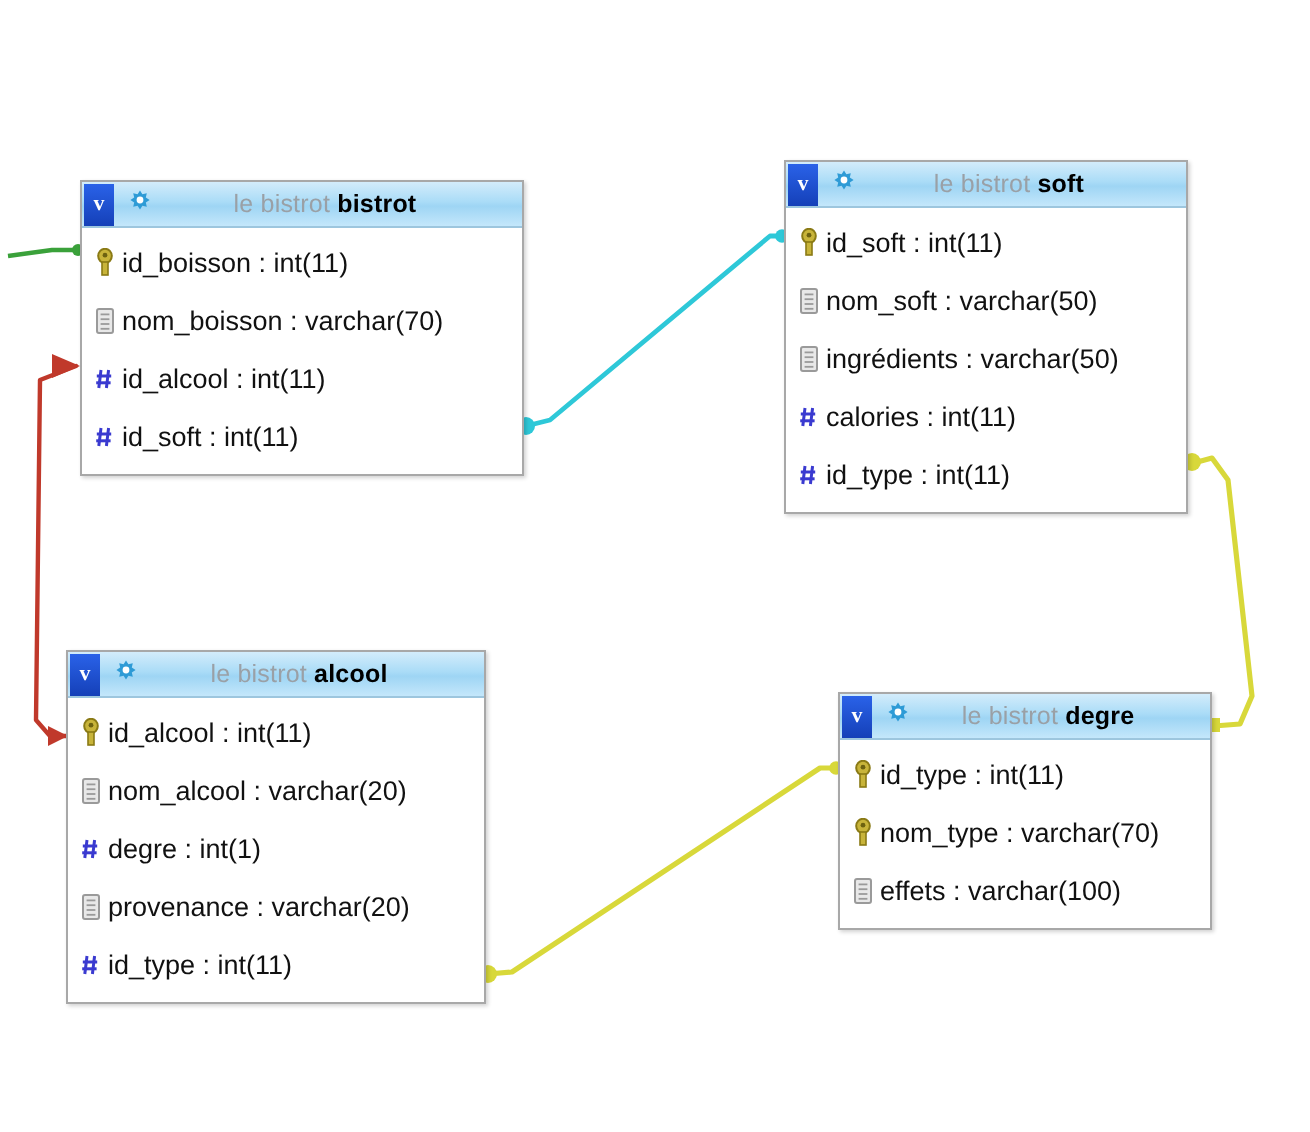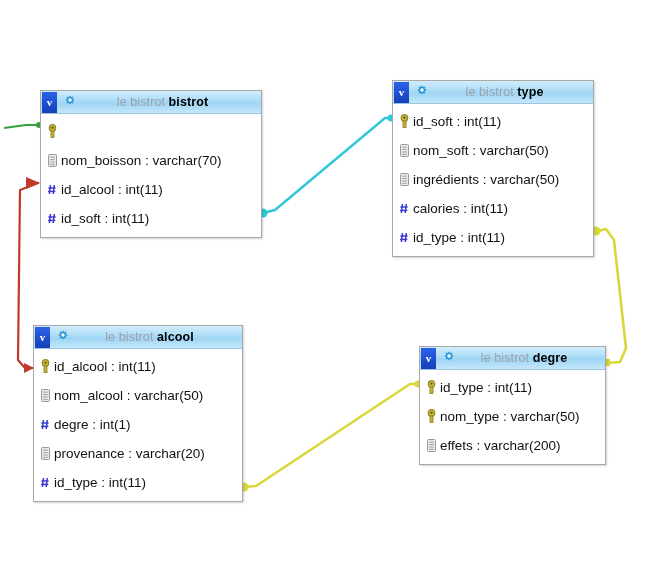--- a/index.html
+++ b/index.html
@@ -131,20 +131,21 @@
         <span class="tname">bistrot</span>
       </div>
     </div>
     <div class="field-list">
       <div class="field-row">
         <svg class="field-icon" viewBox="0 0 13 15">
           <ellipse cx="6.5" cy="4" rx="3.4" ry="3.6" fill="#c8b43a" stroke="#8a7a15" stroke-width="1"></ellipse>
           <circle cx="6.5" cy="3.6" r="1.2" fill="#6d6210"></circle>
           <rect x="5" y="7" width="3" height="6.5" fill="#c8b43a" stroke="#8a7a15" stroke-width="0.8"></rect>
         </svg>
+        <span class="field-text">id_boisson : int(11)</span>
       </div>
       <div class="field-row">
         <svg class="field-icon" viewBox="0 0 13 15">
           <rect x="2.5" y="1.5" width="8" height="12" rx="1" fill="#e8e8e8" stroke="#9a9a9a" stroke-width="1"></rect>
           <line x1="4.3" y1="4.2" x2="8.7" y2="4.2" stroke="#9a9a9a" stroke-width="0.9"></line>
           <line x1="4.3" y1="6.6" x2="8.7" y2="6.6" stroke="#9a9a9a" stroke-width="0.9"></line>
           <line x1="4.3" y1="9" x2="8.7" y2="9" stroke="#9a9a9a" stroke-width="0.9"></line>
           <line x1="4.3" y1="11.4" x2="8.7" y2="11.4" stroke="#9a9a9a" stroke-width="0.9"></line>
         </svg>
         <span class="field-text">nom_boisson : varchar(70)</span>
@@ -176,21 +177,21 @@
 
   <div class="table-box" style="left:392px;top:80px;width:202px;">
     <div class="tbl-header">
       <div class="v-badge">v</div>
       <svg class="gear-icon" viewBox="0 0 16 16">
         <path fill="#2e9bd6" d="M8 1.2l1.2 1.9 2.2-.5-.5 2.2 1.9 1.2-1.9 1.2.5 2.2-2.2-.5L8 10.8 6.8 8.9l-2.2.5.5-2.2L3.2 6l1.9-1.2-.5-2.2 2.2.5z"></path>
         <circle cx="8" cy="6" r="1.7" fill="#ffffff"></circle>
       </svg>
       <div class="tbl-title">
         <span class="schema">le bistrot</span>
-        <span class="tname">type</span>
+        <span class="tname">soft</span>
       </div>
     </div>
     <div class="field-list">
       <div class="field-row">
         <svg class="field-icon" viewBox="0 0 13 15">
           <ellipse cx="6.5" cy="4" rx="3.4" ry="3.6" fill="#c8b43a" stroke="#8a7a15" stroke-width="1"></ellipse>
           <circle cx="6.5" cy="3.6" r="1.2" fill="#6d6210"></circle>
           <rect x="5" y="7" width="3" height="6.5" fill="#c8b43a" stroke="#8a7a15" stroke-width="0.8"></rect>
         </svg>
         <span class="field-text">id_soft : int(11)</span>
@@ -262,21 +263,21 @@
         <span class="field-text">id_alcool : int(11)</span>
       </div>
       <div class="field-row">
         <svg class="field-icon" viewBox="0 0 13 15">
           <rect x="2.5" y="1.5" width="8" height="12" rx="1" fill="#e8e8e8" stroke="#9a9a9a" stroke-width="1"></rect>
           <line x1="4.3" y1="4.2" x2="8.7" y2="4.2" stroke="#9a9a9a" stroke-width="0.9"></line>
           <line x1="4.3" y1="6.6" x2="8.7" y2="6.6" stroke="#9a9a9a" stroke-width="0.9"></line>
           <line x1="4.3" y1="9" x2="8.7" y2="9" stroke="#9a9a9a" stroke-width="0.9"></line>
           <line x1="4.3" y1="11.4" x2="8.7" y2="11.4" stroke="#9a9a9a" stroke-width="0.9"></line>
         </svg>
-        <span class="field-text">nom_alcool : varchar(50)</span>
+        <span class="field-text">nom_alcool : varchar(20)</span>
       </div>
       <div class="field-row">
         <svg class="field-icon" viewBox="0 0 13 15">
           <g stroke="#3a3ad0" stroke-width="1.5">
             <line x1="4.5" y1="3" x2="3.4" y2="12"></line>
             <line x1="8.3" y1="3" x2="7.2" y2="12"></line>
             <line x1="2.4" y1="6" x2="9.6" y2="6"></line>
             <line x1="2.1" y1="9.4" x2="9.3" y2="9.4"></line>
           </g>
         </svg>
@@ -326,28 +327,28 @@
           <rect x="5" y="7" width="3" height="6.5" fill="#c8b43a" stroke="#8a7a15" stroke-width="0.8"></rect>
         </svg>
         <span class="field-text">id_type : int(11)</span>
       </div>
       <div class="field-row">
         <svg class="field-icon" viewBox="0 0 13 15">
           <ellipse cx="6.5" cy="4" rx="3.4" ry="3.6" fill="#c8b43a" stroke="#8a7a15" stroke-width="1"></ellipse>
           <circle cx="6.5" cy="3.6" r="1.2" fill="#6d6210"></circle>
           <rect x="5" y="7" width="3" height="6.5" fill="#c8b43a" stroke="#8a7a15" stroke-width="0.8"></rect>
         </svg>
-        <span class="field-text">nom_type : varchar(50)</span>
-      </div>
-      <div class="field-row">
-        <svg class="field-icon" viewBox="0 0 13 15">
-          <rect x="2.5" y="1.5" width="8" height="12" rx="1" fill="#e8e8e8" stroke="#9a9a9a" stroke-width="1"></rect>
-          <line x1="4.3" y1="4.2" x2="8.7" y2="4.2" stroke="#9a9a9a" stroke-width="0.9"></line>
-          <line x1="4.3" y1="6.6" x2="8.7" y2="6.6" stroke="#9a9a9a" stroke-width="0.9"></line>
-          <line x1="4.3" y1="9" x2="8.7" y2="9" stroke="#9a9a9a" stroke-width="0.9"></line>
-          <line x1="4.3" y1="11.4" x2="8.7" y2="11.4" stroke="#9a9a9a" stroke-width="0.9"></line>
-        </svg>
-        <span class="field-text">effets : varchar(200)</span>
+        <span class="field-text">nom_type : varchar(70)</span>
+      </div>
+      <div class="field-row">
+        <svg class="field-icon" viewBox="0 0 13 15">
+          <rect x="2.5" y="1.5" width="8" height="12" rx="1" fill="#e8e8e8" stroke="#9a9a9a" stroke-width="1"></rect>
+          <line x1="4.3" y1="4.2" x2="8.7" y2="4.2" stroke="#9a9a9a" stroke-width="0.9"></line>
+          <line x1="4.3" y1="6.6" x2="8.7" y2="6.6" stroke="#9a9a9a" stroke-width="0.9"></line>
+          <line x1="4.3" y1="9" x2="8.7" y2="9" stroke="#9a9a9a" stroke-width="0.9"></line>
+          <line x1="4.3" y1="11.4" x2="8.7" y2="11.4" stroke="#9a9a9a" stroke-width="0.9"></line>
+        </svg>
+        <span class="field-text">effets : varchar(100)</span>
       </div>
     </div>
   </div>
 
 </div>
 
 </body></html>

